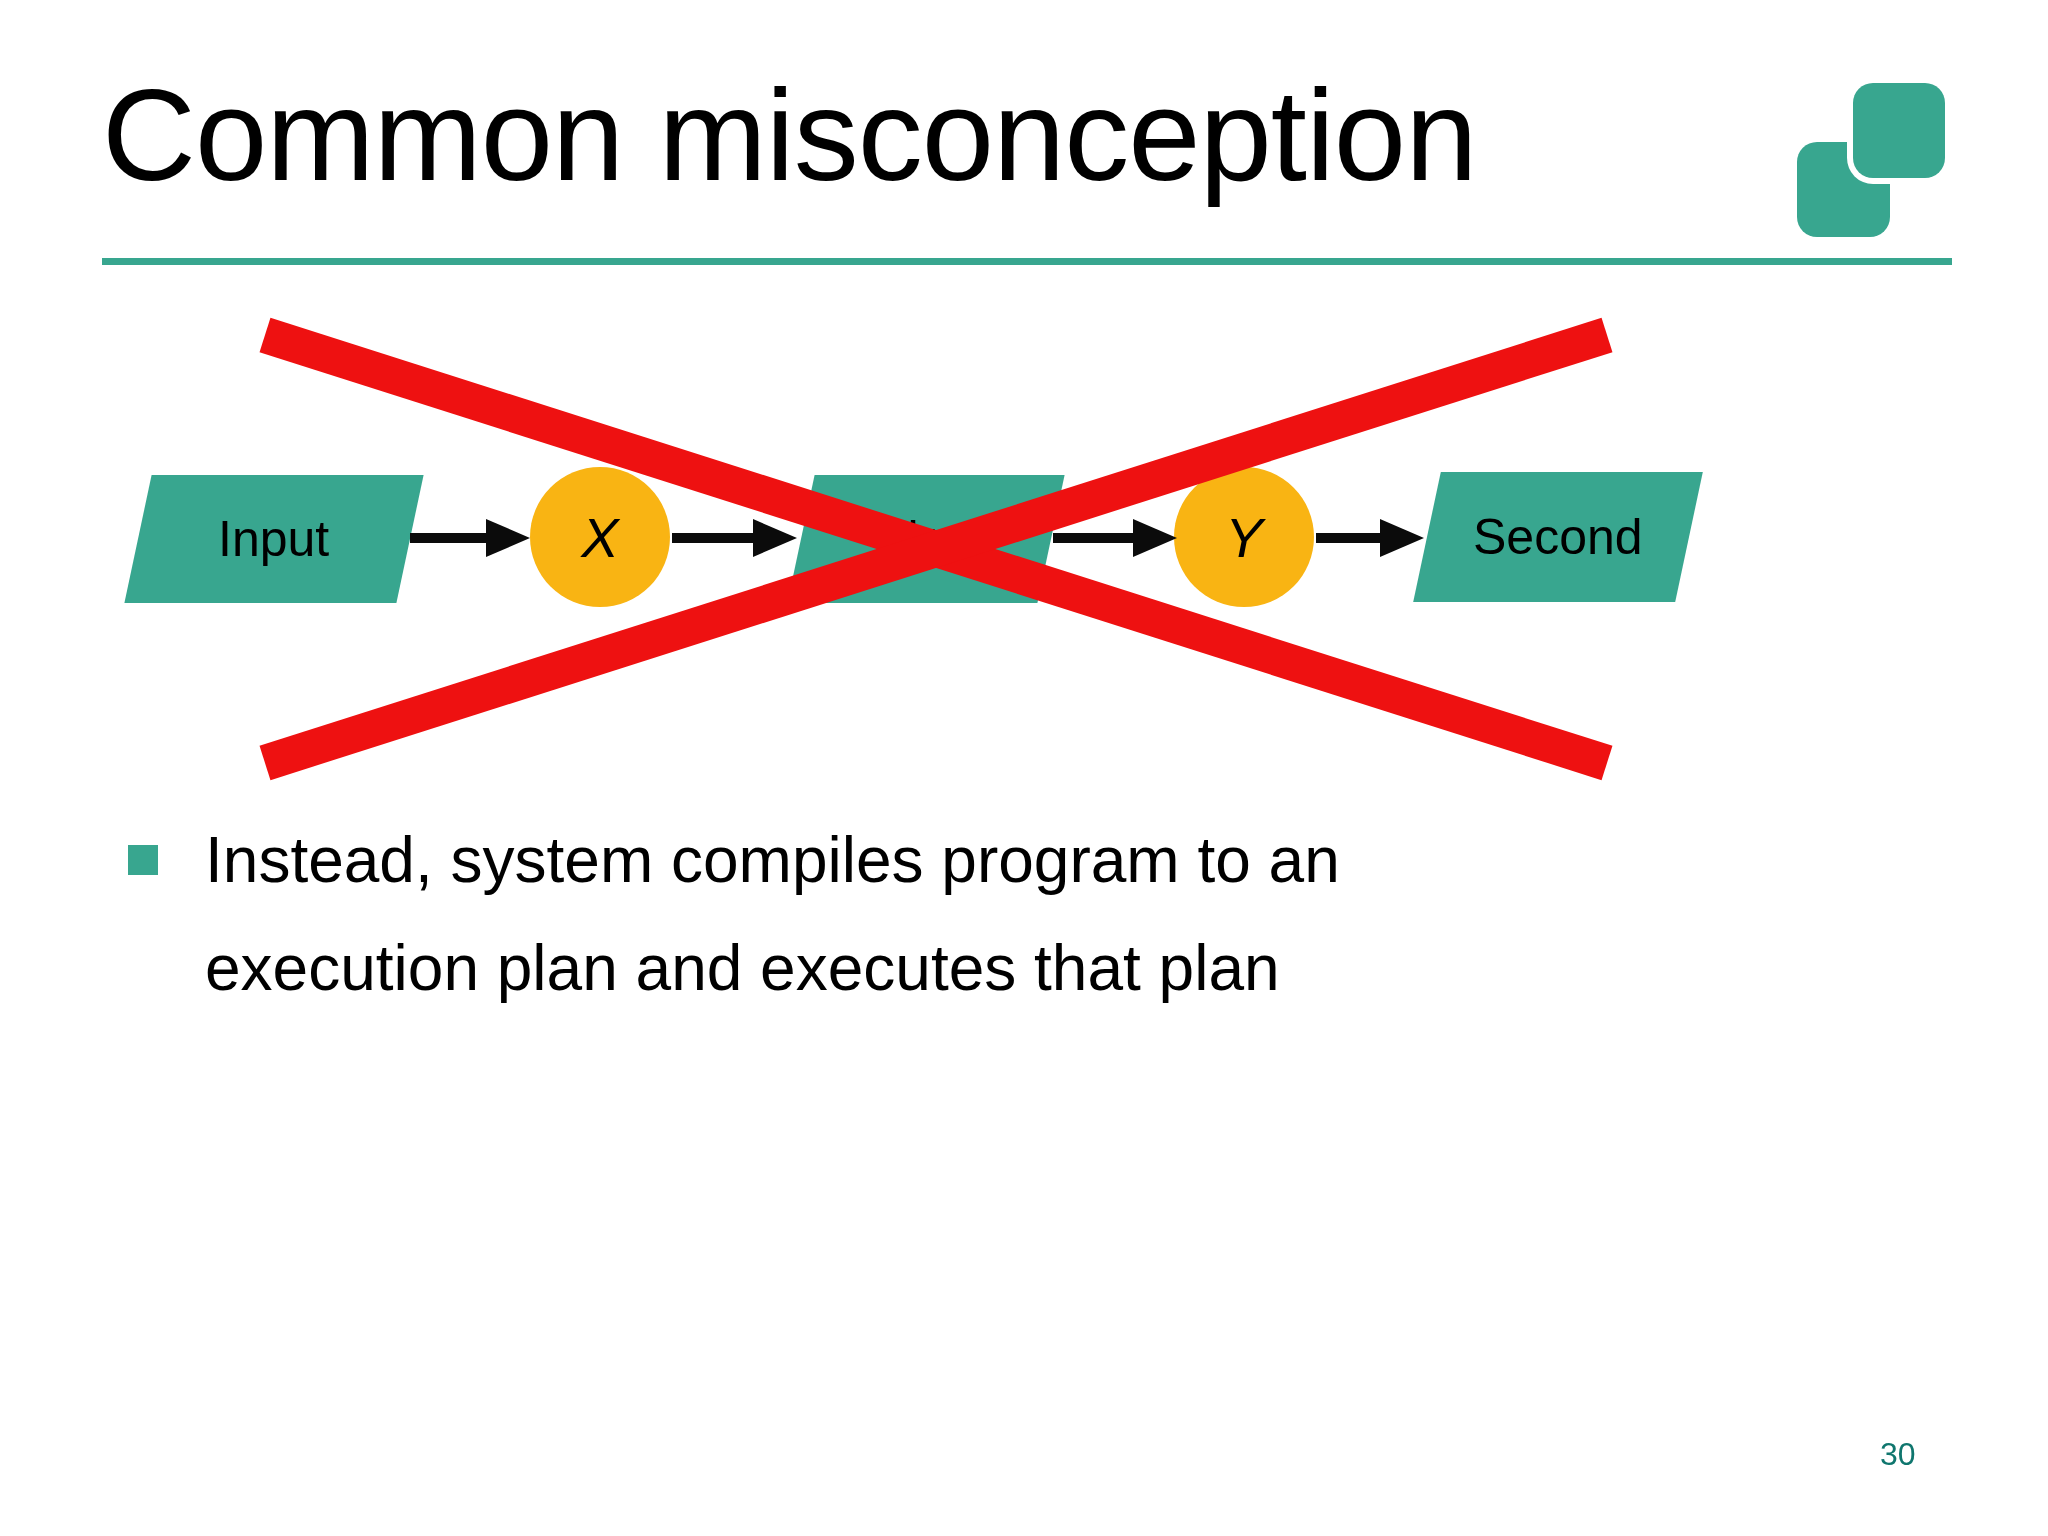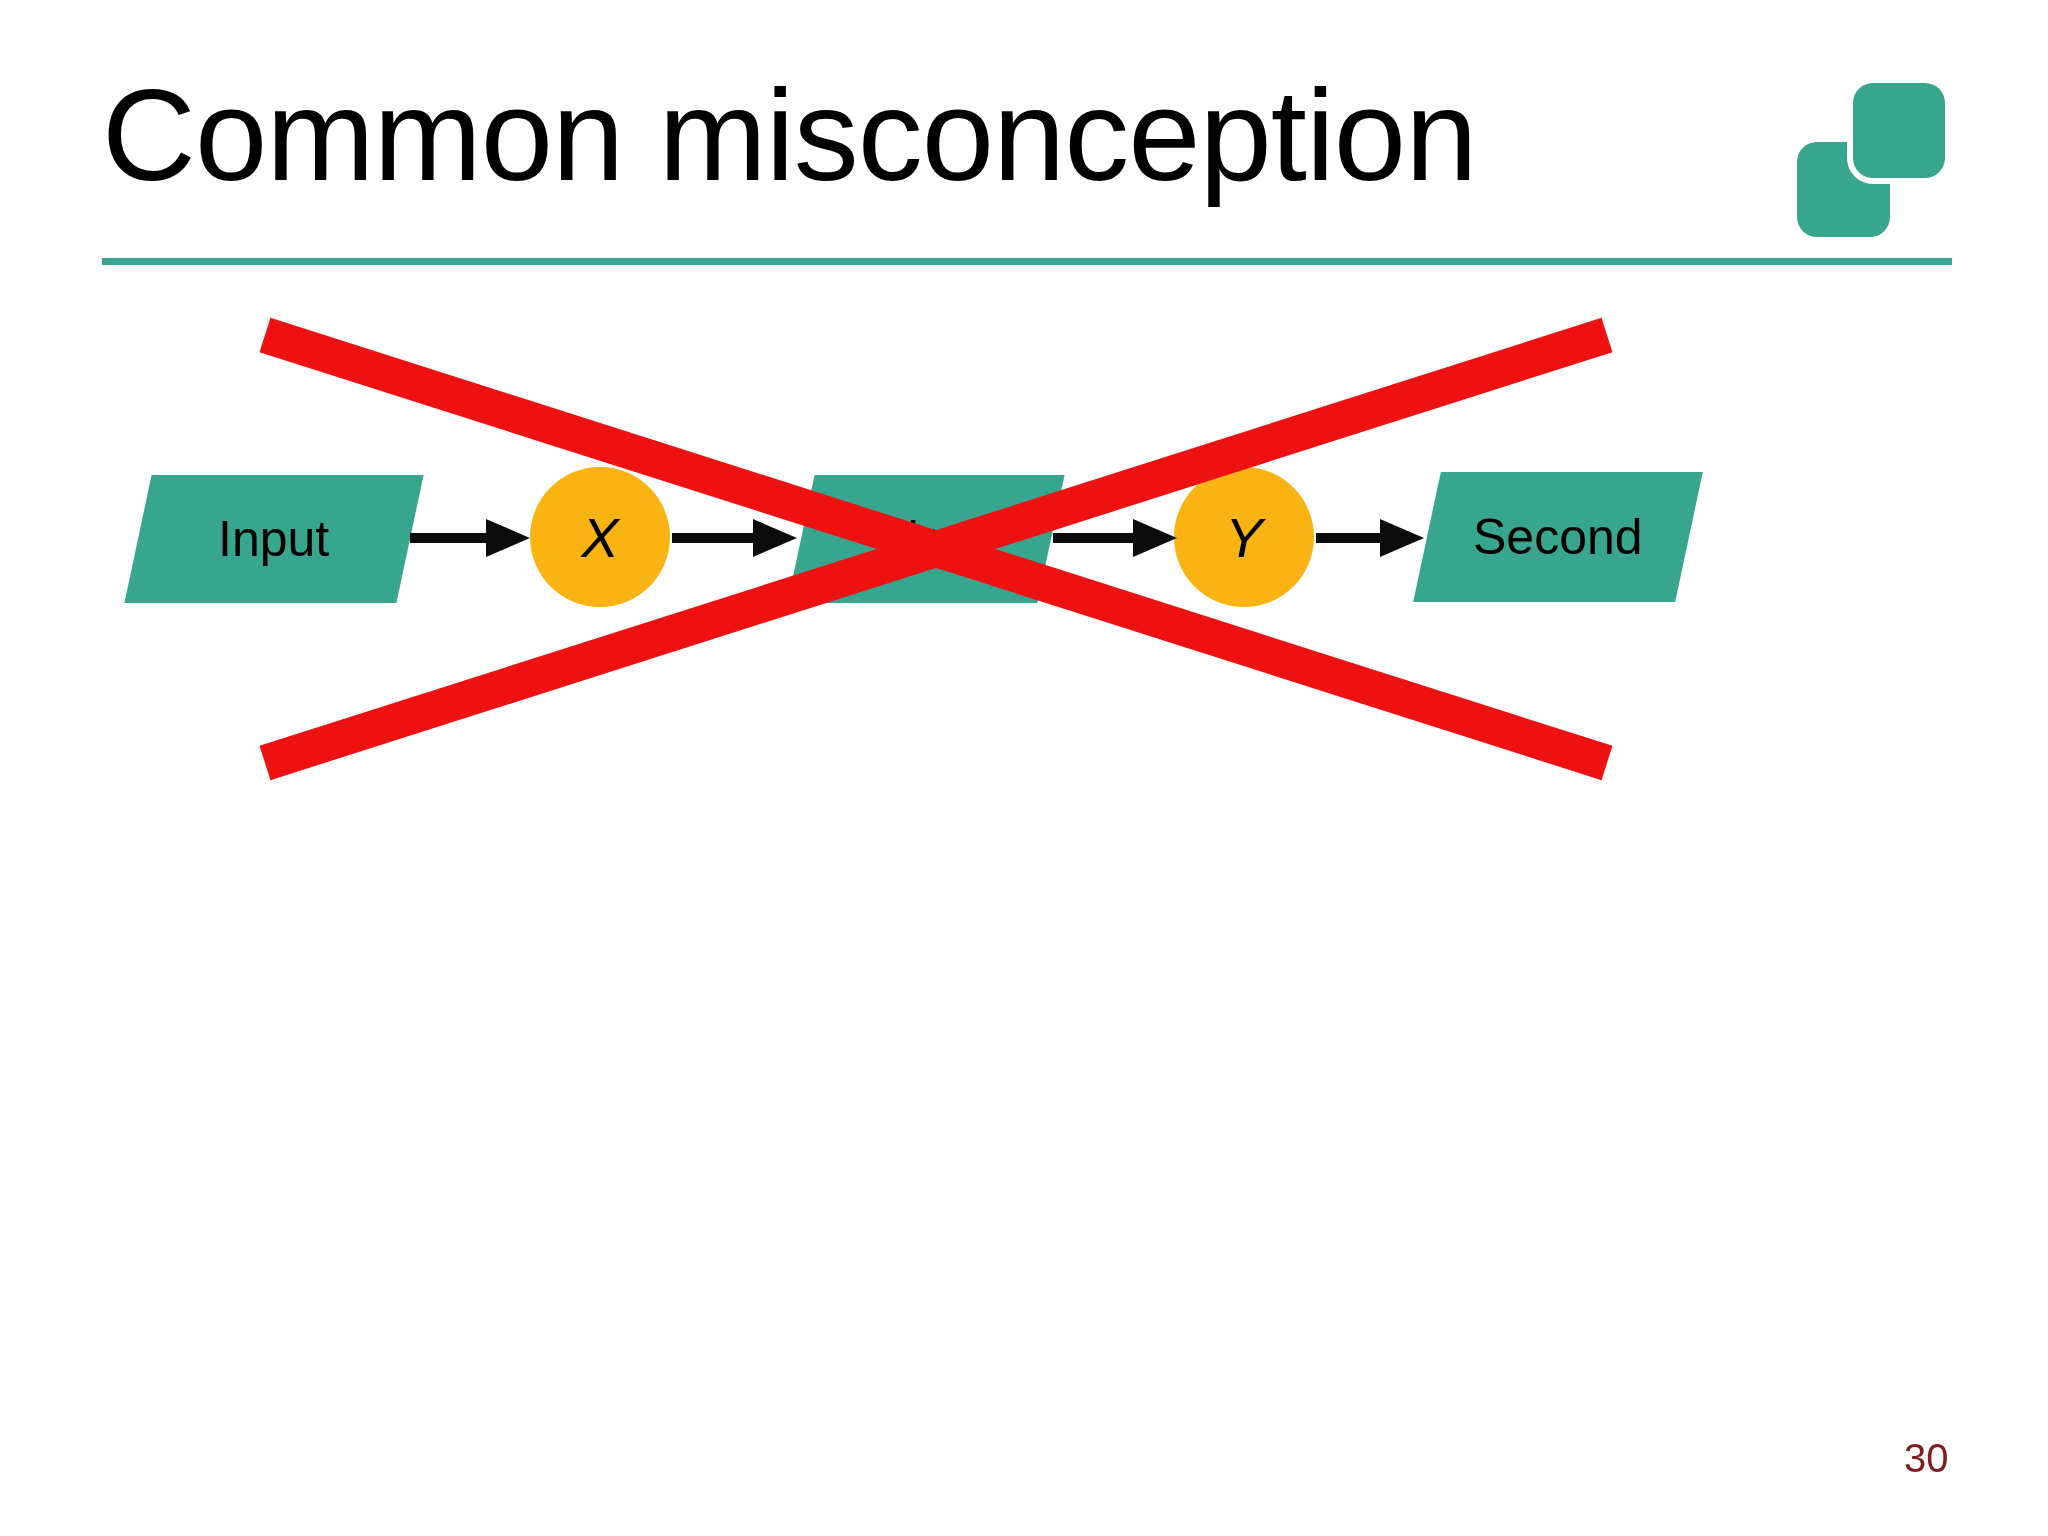--- a/index.html
+++ b/index.html
@@ -55,21 +55,21 @@
     background: #38A68F;
   }
   .bullet-text {
     font-size: 64px; line-height: 108px; color: #000000;
     white-space: pre-line;
   }
 
   
   .page-number {
     position: absolute; left: 1880px; top: 1436px;
-    font-size: 40px; color: #7f1d1d; margin-left: 24px;
+    font-size: 32px; color: #0f766e;
   }
 </style>
 </head>
 <body>
 
 <div class="slide">
 
   <div class="title">Common misconception</div>
   <div class="title-underline"></div>
 
@@ -114,17 +114,22 @@
       </g>
 
       <g stroke="#EE1111" stroke-width="36" stroke-linecap="butt">
         <line x1="265" y1="35" x2="1607" y2="463"></line>
         <line x1="265" y1="463" x2="1607" y2="35"></line>
       </g>
     </svg>
   </div>
 
   <div class="bullets">
+    <div class="bullet">
+      <div class="bullet-marker"></div>
+      <div class="bullet-text">Instead, system compiles program to an
+execution plan and executes that plan</div>
+    </div>
   </div>
 
   <div class="page-number">30</div>
 
 </div>
 
 </body></html>

